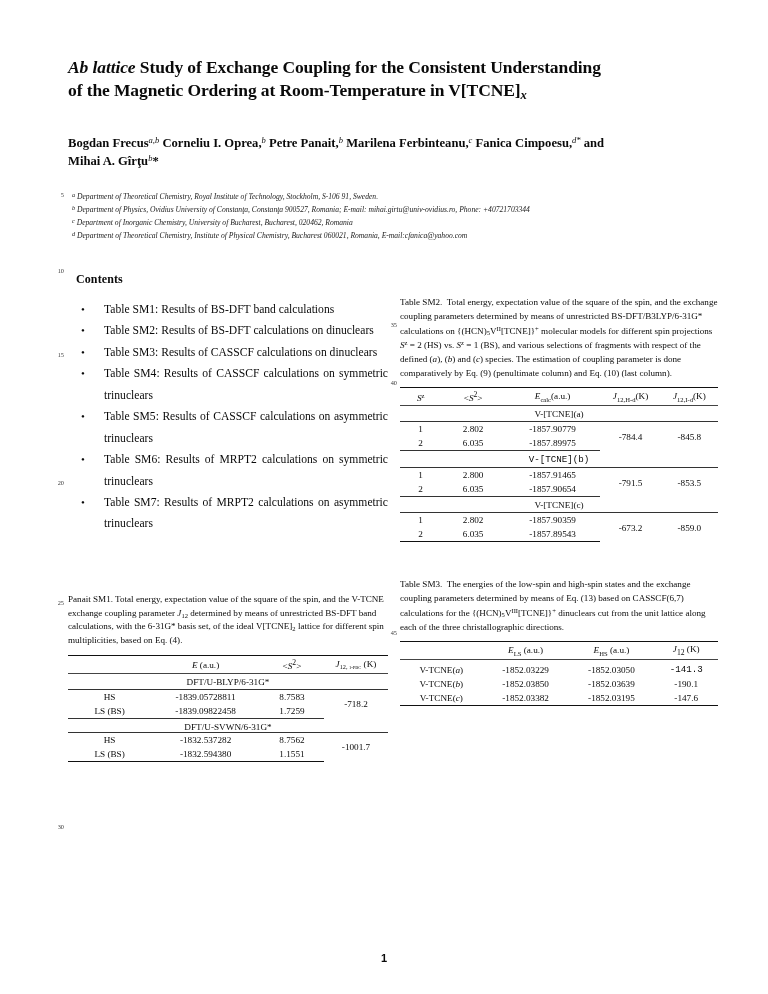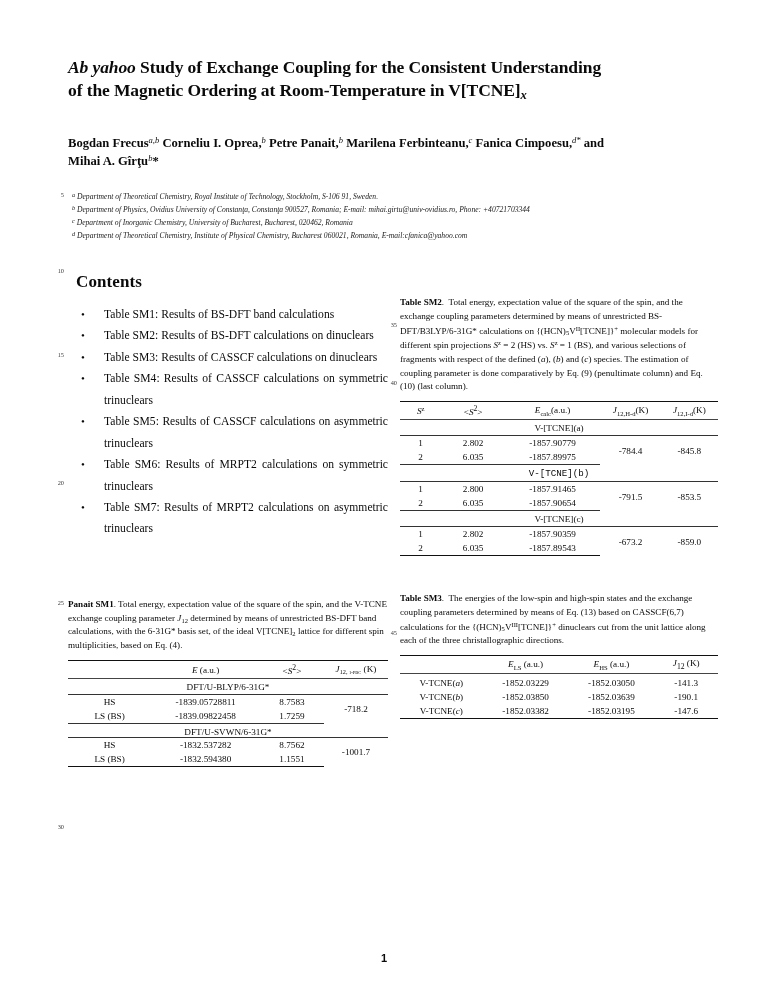--- a/index.html
+++ b/index.html
@@ -84,21 +84,21 @@
     width: 320px;
   }
   .col-right {
     position: absolute;
     left: 400px;
     top: 296px;
     width: 318px;
   }
 
   h2.contents-head {
-    font-size: 17px;
+    font-size: 12px;
     font-weight: bold;
     margin: 0 0 12px 8px;
     letter-spacing: 0.1px;
   }
 
   ul.toc {
     list-style: none;
     margin: 0;
     padding: 0;
   }
@@ -119,21 +119,21 @@
     font-size: 11px;
   }
 
   
   .tcap {
     font-size: 9.1px;
     line-height: 1.52;
     text-align: left;
     margin: 0 0 7px 0;
   }
-  .tcap b { font-weight: bold; }
+  .tcap b { font-weight: normal; }
   .tcap i { font-style: italic; }
   .tcap sup { font-size: 0.72em; vertical-align: 0.42em; }
   .tcap sub { font-size: 0.72em; vertical-align: -0.25em; }
 
   
   table.dt {
     border-collapse: collapse;
     font-size: 9.2px;
     width: 100%;
   }
@@ -176,21 +176,21 @@
     font-family: "Liberation Sans", sans-serif;
   }
 </style>
 </head>
 <body>
 
 <div class="page">
 
   <div class="title-block">
     <div class="title">
-      <span class="ital">Ab yahoo</span><span> Study of Exchange Coupling for the Consistent Understanding</span><br>
+      <span class="ital">Ab lattice</span><span> Study of Exchange Coupling for the Consistent Understanding</span><br>
       <span>of the Magnetic Ordering at Room-Temperature in V[TCNE]</span><sub class="var">x</sub>
     </div>
   </div>
 
   <div class="authors">
     <span>Bogdan Frecus</span><sup>a,b</sup><span> Corneliu I. Oprea,</span><sup>b</sup><span> Petre Panait,</span><sup>b</sup><span> Marilena Ferbinteanu,</span><sup>c</sup><span> Fanica Cimpoesu,</span><sup>d*</sup><span> and</span><br>
     <span>Mihai A. Gîrţu</span><sup>b</sup><span>*</span>
   </div>
 
   <div class="affils">
@@ -361,21 +361,21 @@
             <th style="width:27%;"><i>E</i><sub class="smallcap">LS</sub>&nbsp;(a.u.)</th>
             <th style="width:27%;"><i>E</i><sub class="smallcap">HS</sub>&nbsp;(a.u.)</th>
             <th style="width:20%;"><i>J</i><sub>12</sub>&nbsp;(K)</th>
           </tr>
         </thead>
         <tbody>
           <tr>
             <td class="rule-above" style="padding-top:4px;">V-TCNE(<i>a</i>)</td>
             <td class="rule-above" style="padding-top:4px;">-1852.03229</td>
             <td class="rule-above" style="padding-top:4px;">-1852.03050</td>
-            <td class="rule-above" style="padding-top:4px;">-141.3</td>
+            <td class="rule-above" style="padding-top:4px;font-family:Liberation Mono, monospace;">-141.3</td>
           </tr>
           <tr>
             <td>V-TCNE(<i>b</i>)</td>
             <td>-1852.03850</td>
             <td>-1852.03639</td>
             <td>-190.1</td>
           </tr>
           <tr>
             <td class="rule-bot">V-TCNE(<i>c</i>)</td>
             <td class="rule-bot">-1852.03382</td>

